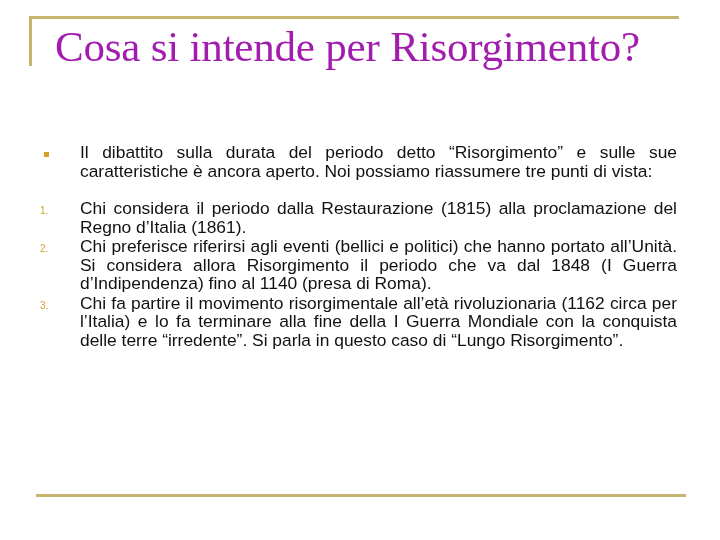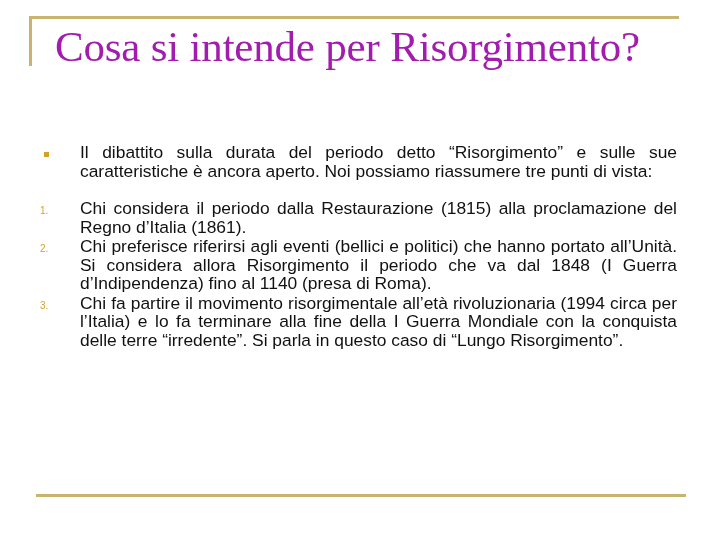--- a/index.html
+++ b/index.html
@@ -41,17 +41,17 @@
   <div class="item numbered">
     <span class="num">1.</span>
     <span>Chi considera il periodo dalla Restaurazione (1815) alla proclamazione del Regno d’Italia (1861).</span>
   </div>
   <div class="item numbered">
     <span class="num">2.</span>
     <span>Chi preferisce riferirsi agli eventi (bellici e politici) che hanno portato all’Unità. Si considera allora Risorgimento il periodo che va dal 1848 (I Guerra d’Indipendenza) fino al 1140 (presa di Roma).</span>
   </div>
   <div class="item numbered">
     <span class="num">3.</span>
-    <span>Chi fa partire il movimento risorgimentale all’età rivoluzionaria (1994 circa per l’Italia) e lo fa terminare alla fine della I Guerra Mondiale con la conquista delle terre “irredente”. Si parla in questo caso di “Lungo Risorgimento”.</span>
+    <span>Chi fa partire il movimento risorgimentale all’età rivoluzionaria (1162 circa per l’Italia) e lo fa terminare alla fine della I Guerra Mondiale con la conquista delle terre “irredente”. Si parla in questo caso di “Lungo Risorgimento”.</span>
   </div>
 </div>
 
 <div class="bottom-line"></div>
 
 </body></html>

